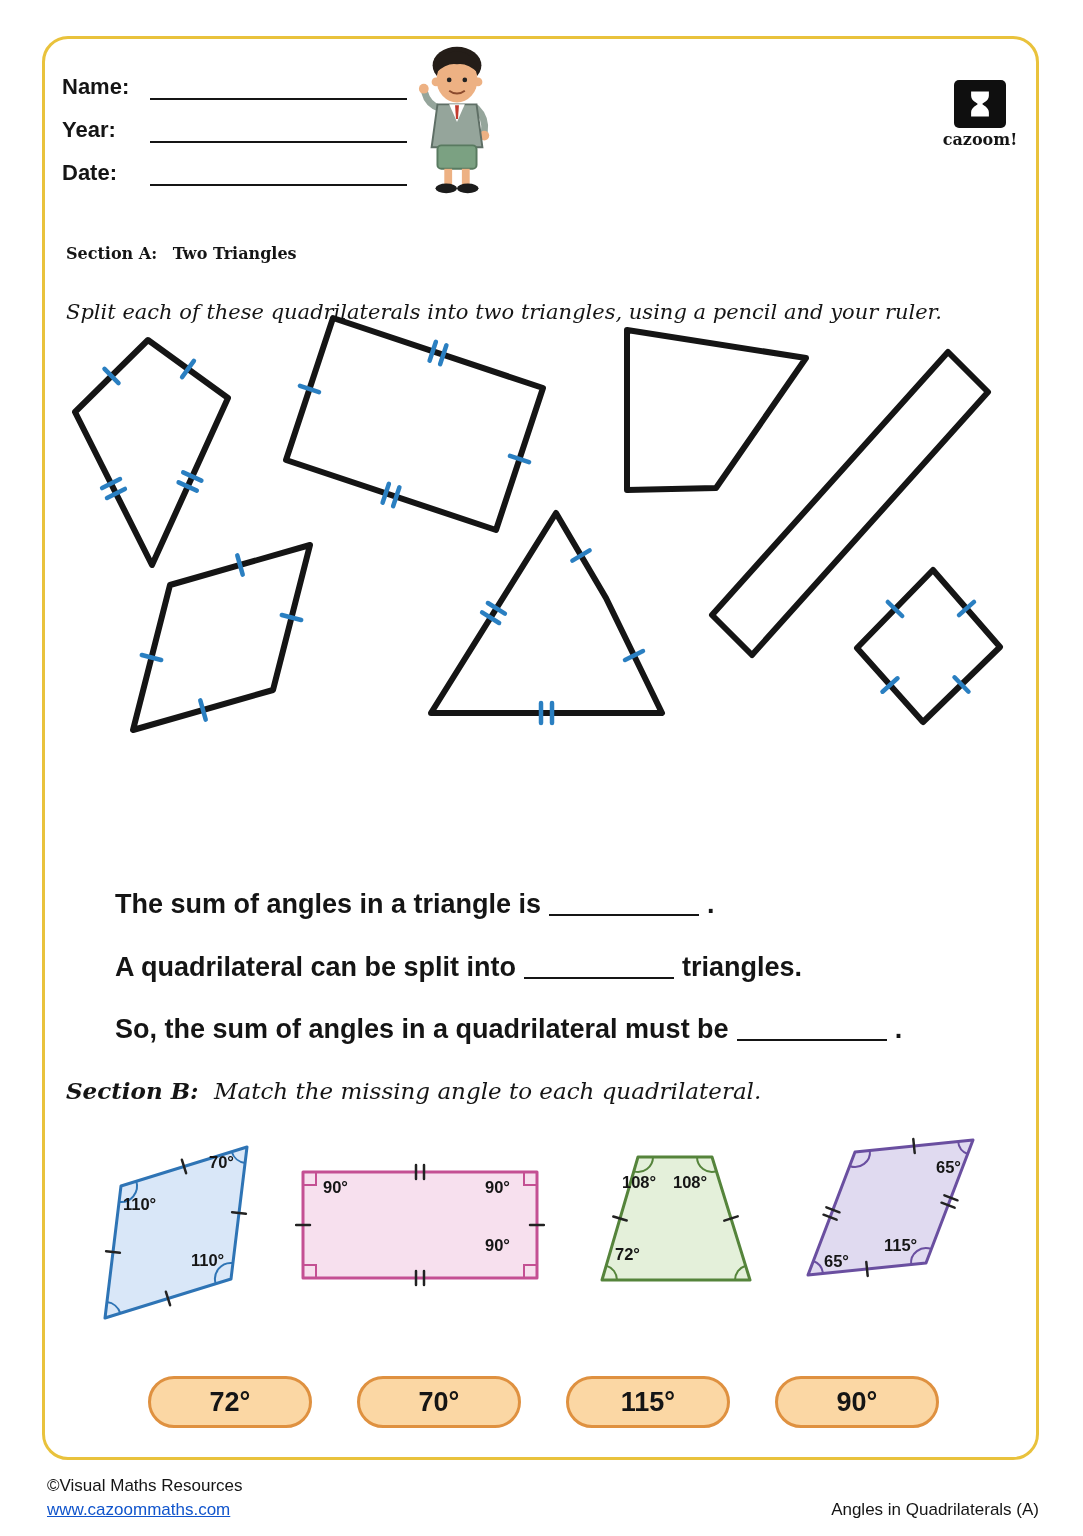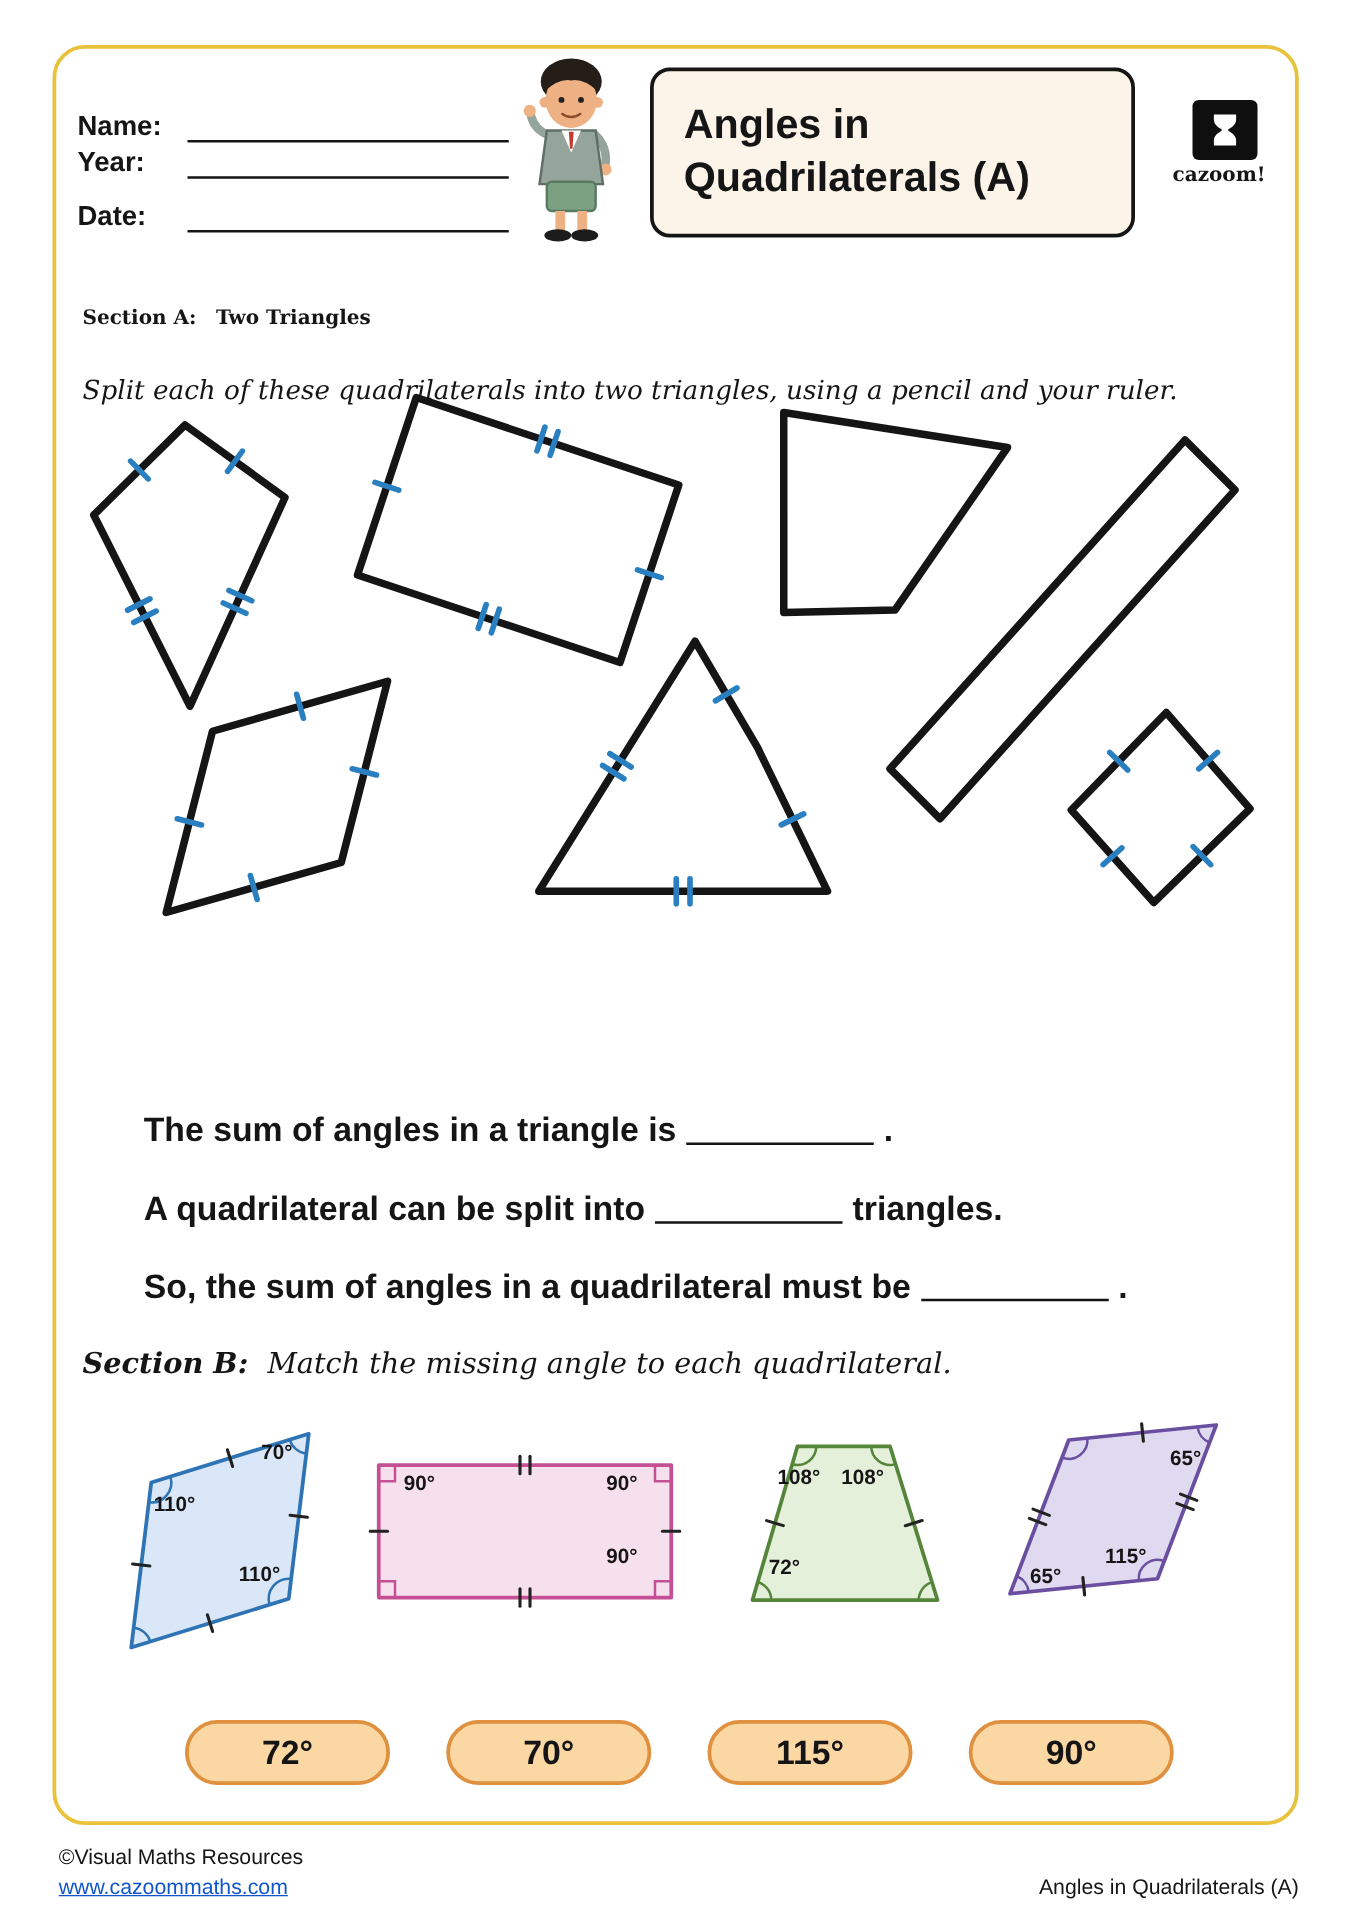--- a/index.html
+++ b/index.html
@@ -9,21 +9,21 @@
          border:3px solid var(--frame,#e9c23c);border-radius:26px;box-sizing:border-box;}
 
   
   .field-row{position:absolute;left:62px;display:flex;align-items:flex-end;width:345px;height:30px;}
   .field-label{font-weight:bold;font-size:22px;width:78px;}
   .field-line{flex:1;border-bottom:2.5px solid #151515;height:24px;margin-left:10px;}
   .boy{position:absolute;left:398px;top:36px;width:118px;height:166px;}
   .title-box{position:absolute;left:520px;top:54px;width:388px;height:136px;
              background:var(--title_box_bg,#fcf4e8);border:3px solid #151515;border-radius:16px;
              box-sizing:border-box;padding:20px 0 0 24px;font-size:33px;font-weight:bold;line-height:43px;}
-  .logo{position:absolute;left:938px;top:80px;width:84px;text-align:left;}
+  .logo{position:absolute;left:938px;top:80px;width:84px;text-align:center;}
   .logo-box{width:52px;height:48px;margin:0 auto;background:#0f0f0f;border-radius:5px;
             display:flex;align-items:center;justify-content:center;}
   .logo-box svg{width:32px;height:36px;}
   .logo-text{font-family:"DejaVu Serif",serif;font-weight:bold;font-size:16px;margin-top:2px;}
 
   
   .secA-head{position:absolute;left:66px;top:220px;font-family:"DejaVu Serif",serif;
              font-weight:bold;font-size:16px;margin-top:24px;}
   .secA-instr{position:absolute;left:66px;top:255px;font-family:"DejaVu Serif",serif;
               font-style:italic;font-size:21px;margin-top:45px;}
@@ -53,21 +53,21 @@
   .footer-link{position:absolute;left:47px;top:1500px;font-size:17px;color:var(--link,#1155cc);
                text-decoration:underline;cursor:pointer;}
   .footer-right{position:absolute;right:44px;top:1500px;font-size:17px;}
 </style>
 </head>
 <body>
 
 <div class="page">
   <div class="frame"></div>
 
-  <div class="field-row" style="top:84px">
+  <div class="field-row" style="top:70px">
     <span class="field-label">Name:</span>
     <span class="field-line"></span>
   </div>
   <div class="field-row" style="top:113px">
     <span class="field-label">Year:</span>
     <span class="field-line"></span>
   </div>
   <div class="field-row" style="top:156px">
     <span class="field-label">Date:</span>
     <span class="field-line"></span>
@@ -89,24 +89,20 @@
     <path d="M40 70 L80 70 L86 114 L34 114 Z" fill="#95a59b" stroke="#5f6f66" stroke-width="2"></path>
     <path d="M52 70 L68 70 L60 88 Z" fill="#ffffff"></path>
     <path d="M58 71 L62 71 L61 85 L59 85 Z" fill="#c23b2e"></path>
     <rect x="40" y="112" width="40" height="24" rx="4" fill="#7ba182" stroke="#597a60" stroke-width="2"></rect>
     <rect x="47" y="136" width="8" height="17" fill="#edb183"></rect>
     <rect x="65" y="136" width="8" height="17" fill="#edb183"></rect>
     <ellipse cx="49" cy="156" rx="11" ry="5" fill="#1c1c1c"></ellipse>
     <ellipse cx="71" cy="156" rx="11" ry="5" fill="#1c1c1c"></ellipse>
   </svg>
 
-  <div class="title-box">
-    <div>Angles in</div>
-    <div>Quadrilaterals (A)</div>
-  </div>
 
   <div class="logo">
     <div class="logo-box">
       <svg viewBox="0 0 54 50">
         <path d="M12 4 H42 V11 C42 20 31 23 31 25 C31 27 42 30 42 39 V46 H12 V39 C12 30 23 27 23 25 C23 23 12 20 12 11 Z" fill="#ffffff"></path>
       </svg>
     </div>
     <div class="logo-text">cazoom!</div>
   </div>
 

